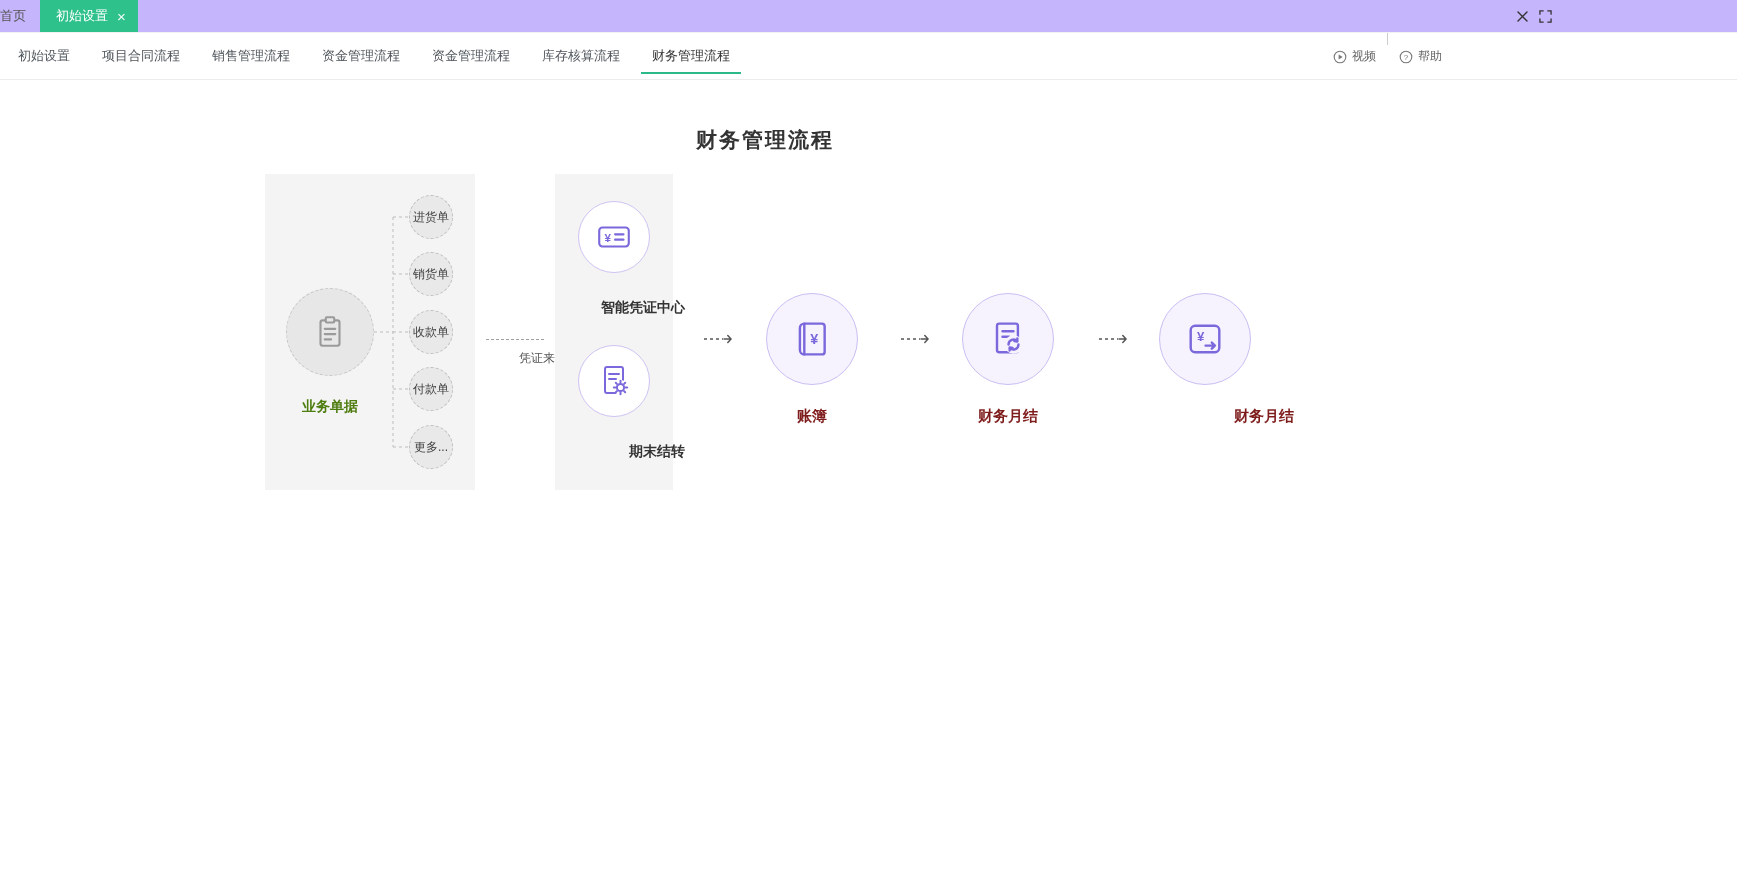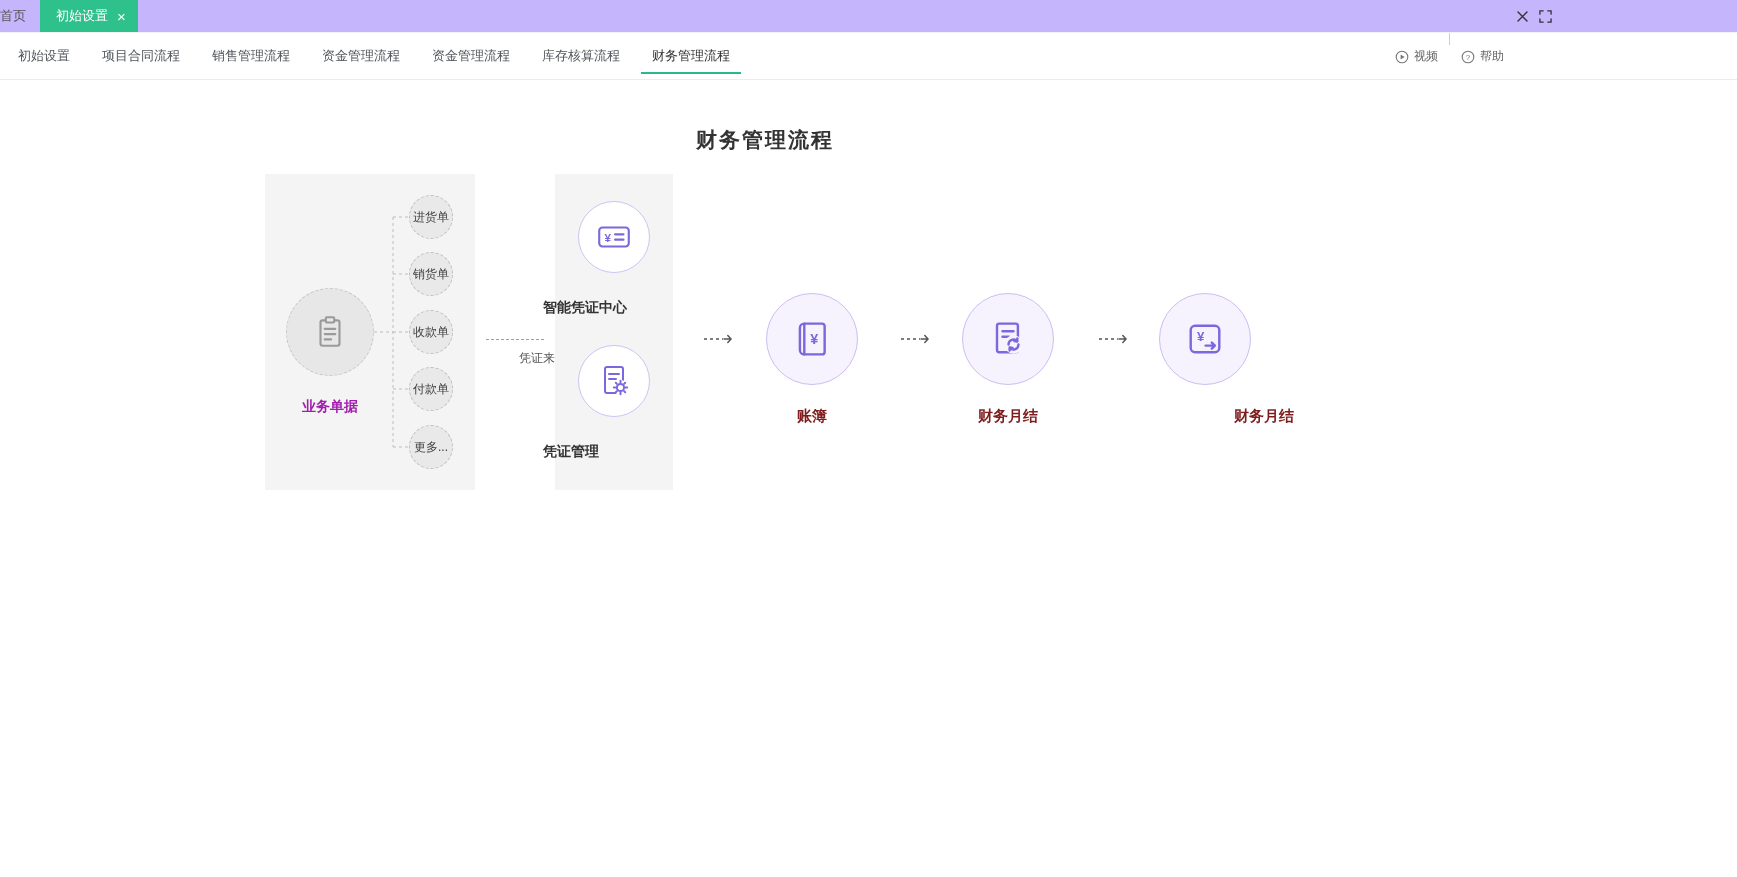--- a/index.html
+++ b/index.html
@@ -36,21 +36,21 @@
   .nav-item {
     font-size:13px; color:#51565c; margin-right:32px;
     position:relative; cursor:pointer; white-space:nowrap;
   }
   .nav-item.active { color:#333; }
   .nav-item.active::after {
     content:""; position:absolute; left:-11px; right:-11px; top:25px;
     height:2px; background:#2bb98a;
   }
   .nav-right {
-    position:absolute; left:1395px; top:0; height:47px;
+    position:absolute; left:1333px; top:0; height:47px;
     display:flex; gap:6px; font-size:12px; color:#666;
   }
   .nav-right .grp { display:flex; align-items:center; gap:5px; cursor:pointer; }
   .vdiv { width:1px; height:12px; background:#ccc; margin:0 5px; }
 
   
   .canvas { position:relative; width:1737px; height:797px; background:#fff; }
   .page-title {
     position:absolute; left:765px; top:46px; transform:translateX(-50%);
     font-size:21px; font-weight:600; letter-spacing:2px; color:#333; white-space:nowrap;
@@ -59,21 +59,21 @@
   #panel-source  { left:265px; top:94px; width:210px; height:316px; }
   #panel-voucher { left:555px; top:94px; width:118px; height:316px; }
 
   .big-circle {
     position:absolute; left:21px; top:114px; width:88px; height:88px;
     border-radius:50%; background:#e7e7e7; border:1px dashed #c6c6c6;
     display:flex; align-items:center; justify-content:center;
   }
   .source-label {
     position:absolute; left:0; top:224px; width:130px; text-align:center;
-    font-size:14px; font-weight:bold; color:#a21caf;
+    font-size:14px; font-weight:bold; color:#4d7c0f;
   }
   .mini-circle {
     position:absolute; left:144px; width:44px; height:44px; border-radius:50%;
     background:#e9e9e9; border:1px dashed #bdbdbd;
     display:flex; align-items:center; justify-content:center;
     font-size:12px; color:#404040; white-space:nowrap;
   }
   .mc0{top:21px}.mc1{top:78px}.mc2{top:136px}.mc3{top:193px}.mc4{top:251px}
   .connector-svg { position:absolute; left:0; top:0; pointer-events:none; }
 
@@ -86,21 +86,21 @@
     font-size:12px; color:#555; white-space:nowrap;margin-left:28px;
   }
 
   .voucher-circle {
     position:absolute; left:23px; width:72px; height:72px; border-radius:50%;
     background:#fff; border:1px solid #cfc3f3;
     display:flex; align-items:center; justify-content:center;
   }
   .vc-top{top:27px} .vc-bottom{top:171px}
   .voucher-label {
-    position:absolute; left:-12px; width:142px; text-align:left;
+    position:absolute; left:-12px; width:142px; text-align:right;
     font-size:14px; font-weight:bold; color:#333; white-space:nowrap;
   }
   .vl-top{top:125px} .vl-bottom{top:269px}
 
   .flow-circle {
     position:absolute; top:213px; width:92px; height:92px; border-radius:50%;
     background:#f6f3fe; border:1px solid #cbbef3;
     display:flex; align-items:center; justify-content:center;
   }
   .fc0{left:766px}.fc1{left:962px}.fc2{left:1159px}
@@ -217,21 +217,21 @@
 
     <div class="voucher-circle vc-bottom">
       <svg width="36" height="36" viewBox="0 0 36 36" class="icon-stroke">
         <rect x="9" y="4" width="18" height="26" rx="2"></rect>
         <path d="M13 11 H23 M13 16 H20"></path>
         <circle cx="24.5" cy="24.5" r="7.5" fill="#fff" stroke="none"></circle>
         <circle cx="24.5" cy="24.5" r="3.6"></circle>
         <path d="M24.5 19.4 v-1.6 M24.5 29.6 v1.6 M29.6 24.5 h1.6 M19.4 24.5 h-1.6 M28.1 20.9 l1.1 -1.1 M20.9 28.1 l-1.1 1.1 M28.1 28.1 l1.1 1.1 M20.9 20.9 l-1.1 -1.1"></path>
       </svg>
     </div>
-    <div class="voucher-label vl-bottom">凭证管理</div>
+    <div class="voucher-label vl-bottom">期末结转</div>
   </div>
 
   <svg class="flow-arrow ar0" viewBox="0 0 30 14">
     <line x1="1" y1="7" x2="20" y2="7" stroke="#555" stroke-width="1.5" stroke-dasharray="3 3"></line>
     <path d="M21 7 H28 M24.8 3.6 L28 7 L24.8 10.4" stroke="#555" stroke-width="1.5" fill="none" stroke-linecap="round"></path>
   </svg>
   <svg class="flow-arrow ar1" viewBox="0 0 30 14">
     <line x1="1" y1="7" x2="20" y2="7" stroke="#555" stroke-width="1.5" stroke-dasharray="3 3"></line>
     <path d="M21 7 H28 M24.8 3.6 L28 7 L24.8 10.4" stroke="#555" stroke-width="1.5" fill="none" stroke-linecap="round"></path>
   </svg>

